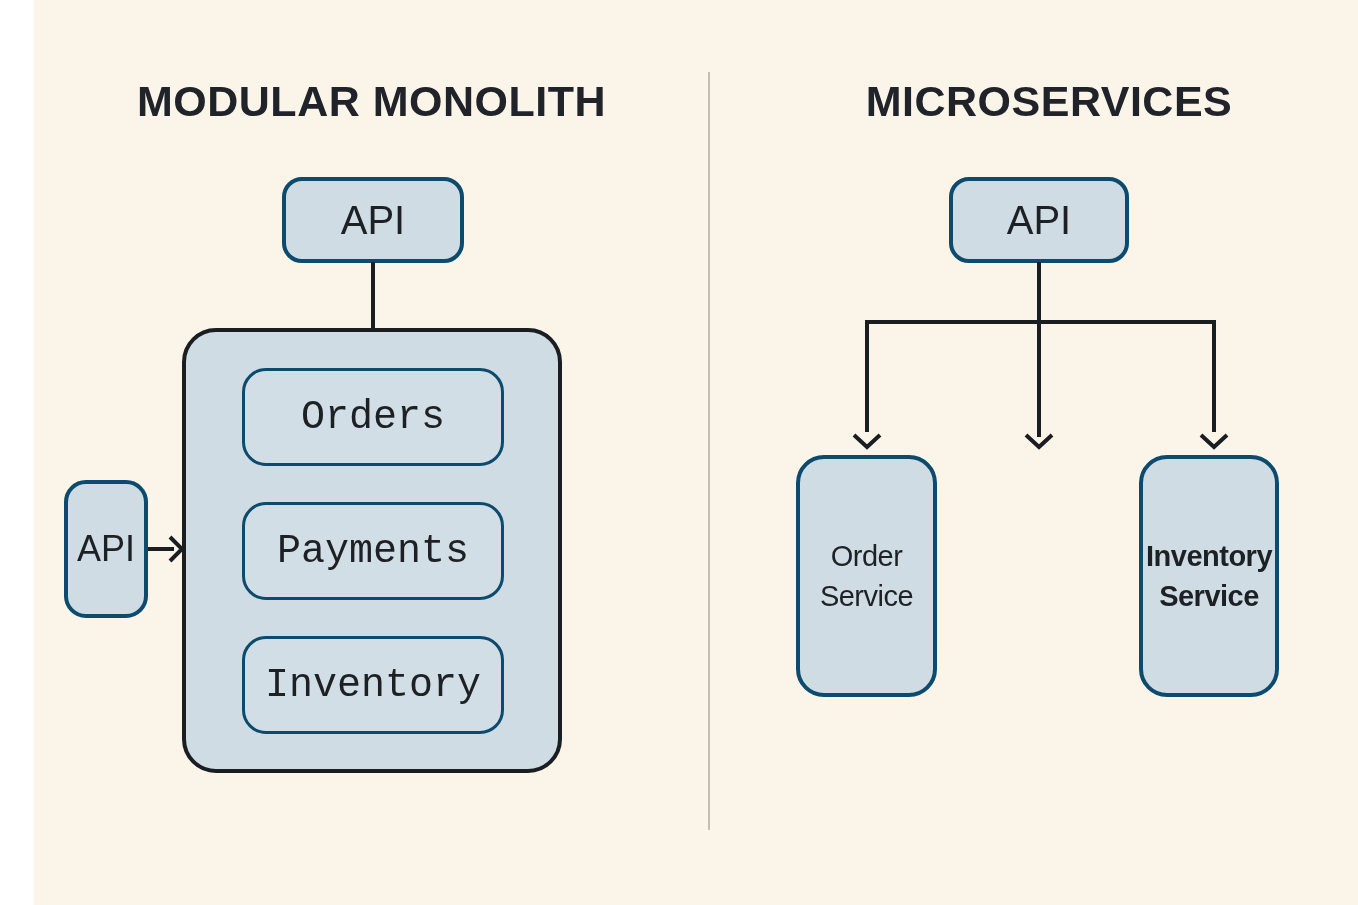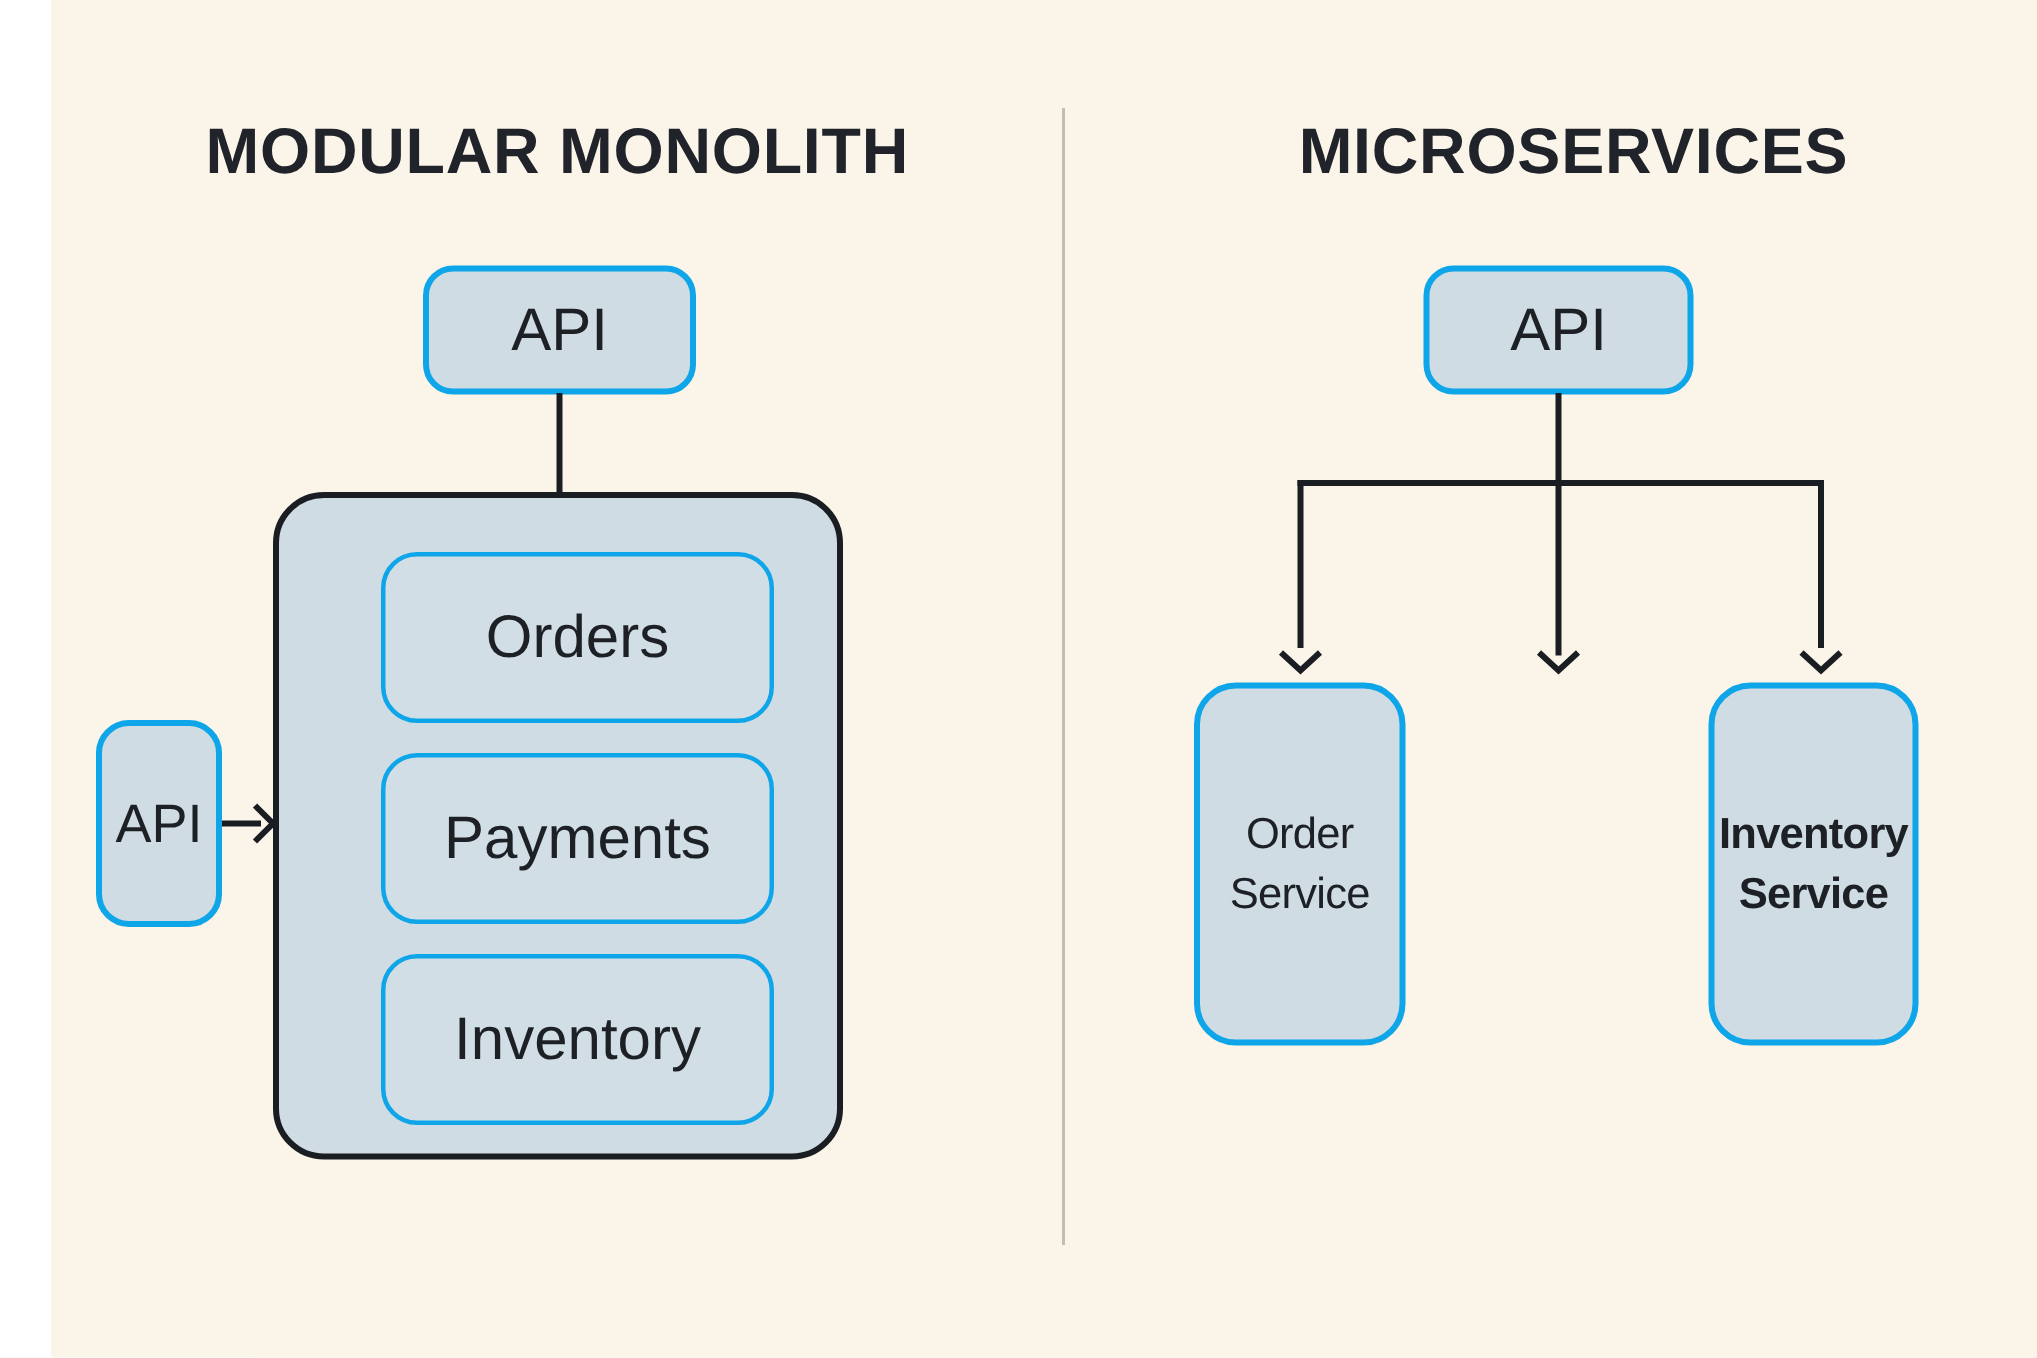--- a/index.html
+++ b/index.html
@@ -33,21 +33,21 @@
     text-align: center;
     line-height: 50px;
     white-space: nowrap;
   }
   .title.left  { left: 0;   width: 675px; }
   .title.right { left: 675px; width: 640px; padding-left: 40px; }
 
   .box {
     position: absolute;
     background: #CFDCE3;
-    border: 4px solid #0ea5e9;
+    border: 4px solid #0c4a6e;
     display: flex;
     align-items: center;
     justify-content: center;
     color: #1D2126;
     text-align: center;
   }
 
   .api-box { border-radius: 20px; font-size: 40px; }
   .api-top-left  { left: 248px;  top: 177px; width: 182px; height: 86px; }
   .api-top-right { left: 915px;  top: 177px; width: 180px; height: 86px; }
@@ -57,26 +57,27 @@
   .monolith {
     position: absolute;
     left: 148px; top: 328px;
     width: 380px; height: 445px;
     background: #CFDCE3;
     border: 4px solid #1A1E22;
     border-radius: 34px;
   }
 
   .module {
-    left: 220px;
-    width: 262px; height: 114px;
+    left: 208px;
+    width: 262px; height: 98px;
     background: #D2DEE5;
     border-width: 3px;
     border-radius: 24px;
     font-size: 40px;
+    font-family: Liberation Mono, monospace;
   }
   .module.orders    { top: 368px; }
   .module.payments  { top: 502px; }
   .module.inventory { top: 636px; }
 
   .service {
     top: 455px;
     height: 242px;
     border-radius: 28px;
     font-size: 29px;

